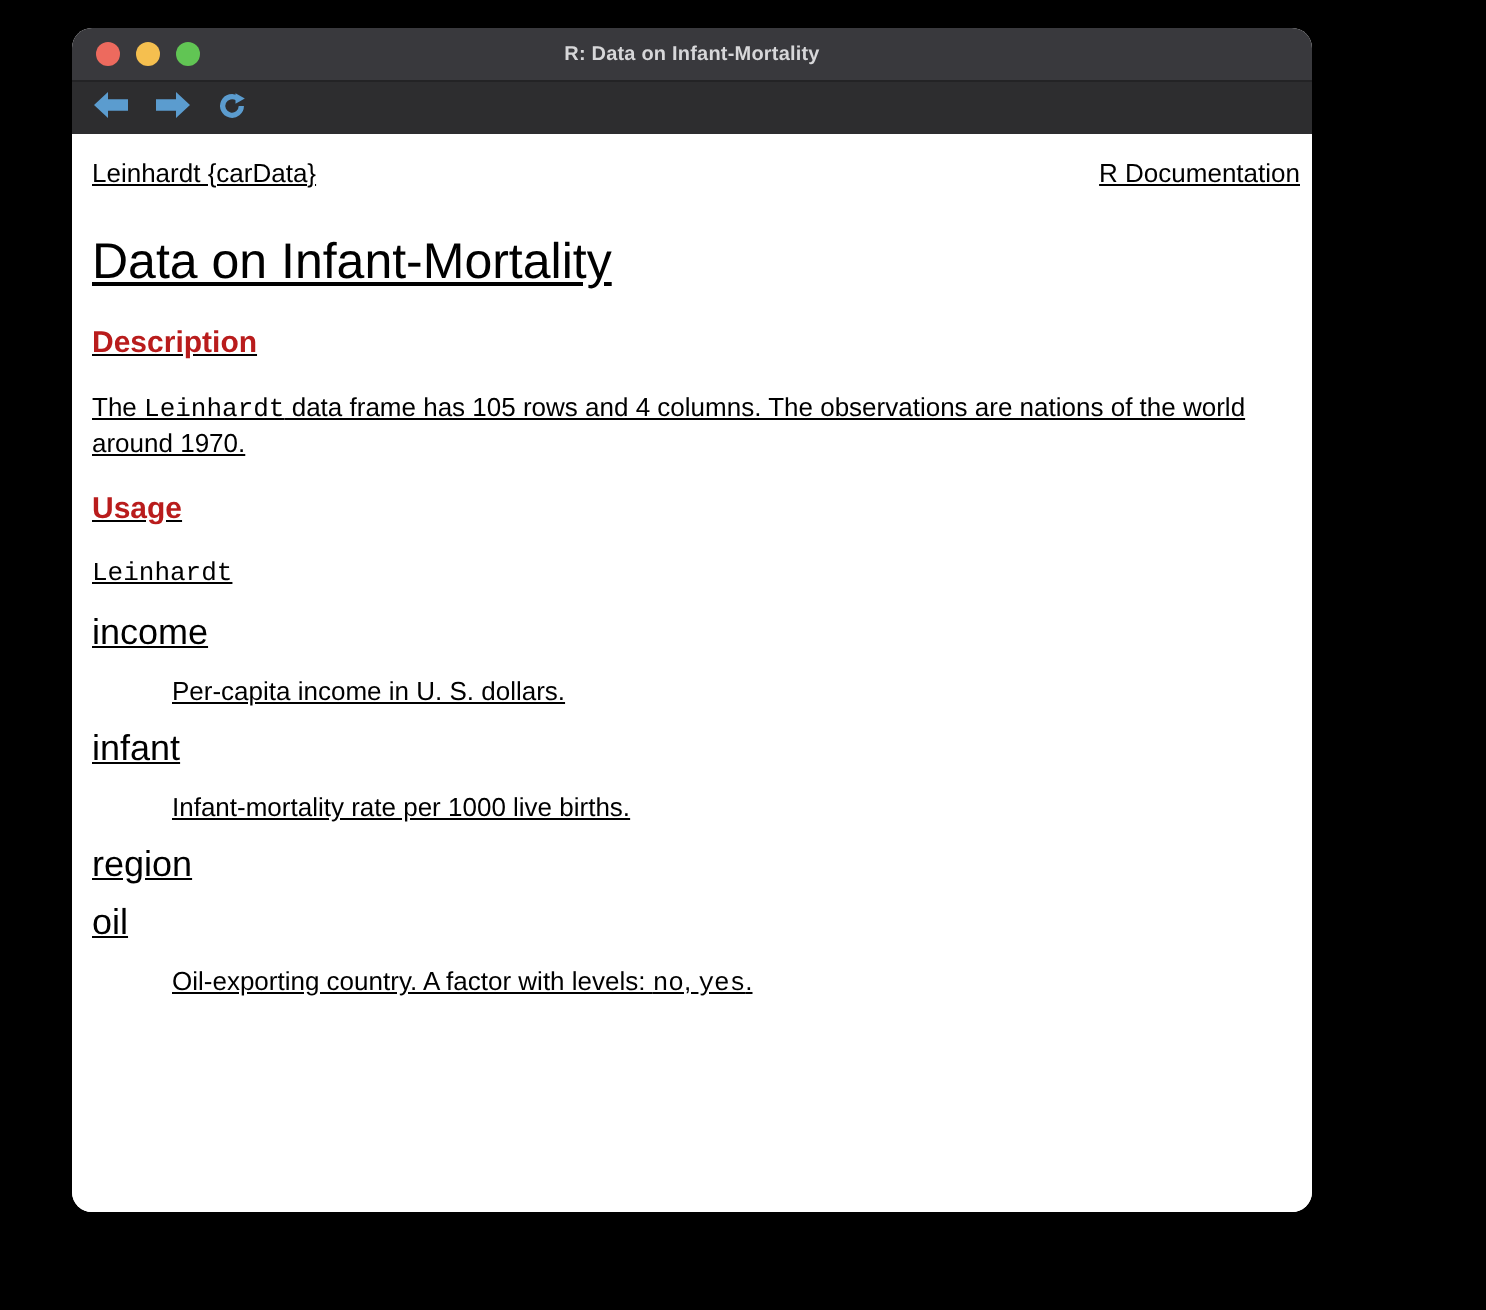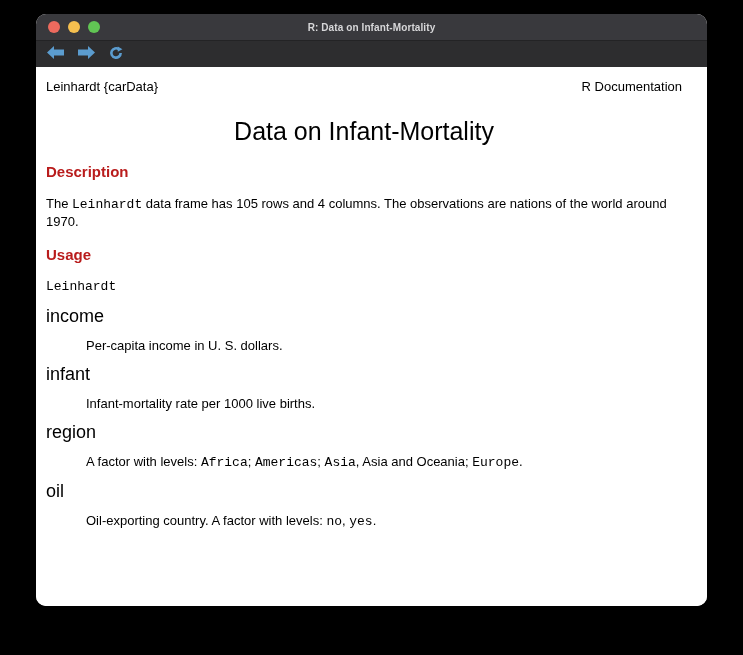--- a/index.html
+++ b/index.html
@@ -5,21 +5,21 @@
   html, body { margin: 0; padding: 0; }
   body {
     width: 743px; height: 655px;
     background: #000;
     position: relative;
     font-family: "Liberation Sans", sans-serif;
     overflow: hidden;
   }
   .window {
     position: absolute; left: 36px; top: 14px;
-    width: 671px; height: 592px;
+    width: 620px; height: 592px;
     border-radius: 10px;
     overflow: hidden;
     background: #fff;
     box-shadow: 0 20px 45px rgba(0,0,0,0.75);
     display: flex; flex-direction: column;
   }
   
   .titlebar {
     flex: 0 0 26px;
     background: #39393d;
@@ -48,33 +48,33 @@
   }
   .toolbtn {
     background: transparent; border: none; padding: 2px 4px;
     display: flex; align-items: center; justify-content: center;
     cursor: pointer;
   }
   
   .content {
     flex: 1 1 auto;
     background: #fff;
-    padding: 12px 25px 0 10px;
+    padding: 12px 6px 0 10px;
     overflow: hidden;
     color: #000;
+    text-decoration: underline;
   }
   .doc-meta {
     display: flex; justify-content: space-between;
     font-size: 13px; line-height: 15px;
   }
   h1.page-title {
     font-size: 25px; font-weight: 400;
     line-height: 29px;
     margin: 23px 0 0 0;
-    text-align: center;
   }
   h3.section-heading {
     font-size: 15px; font-weight: 700;
     color: #b91c1c;
     line-height: 17px;
     margin: 16px 0 0 0;
   }
   h3.section-heading.first { margin-top: 17px; }
   p.body-text {
     font-size: 13px; line-height: 17px;
@@ -151,20 +151,19 @@
 
 
     <dl class="field-list">
       <dt>income</dt>
       <dd>Per-capita income in U. S. dollars.</dd>
 
       <dt>infant</dt>
       <dd>Infant-mortality rate per 1000 live births.</dd>
 
       <dt>region</dt>
-      <dd><span>A factor with levels: </span><span class="code">Africa</span><span>; </span><span class="code">Americas</span><span>; </span><span class="code">Asia</span><span>, Asia and Oceania; </span><span class="code">Europe</span><span>.</span></dd>
 
       <dt>oil</dt>
       <dd><span>Oil-exporting country. A factor with levels: </span><span class="code">no</span><span>, </span><span class="code">yes</span><span>.</span></dd>
     </dl>
 
   </div>
 </div>
 
 </body></html>

